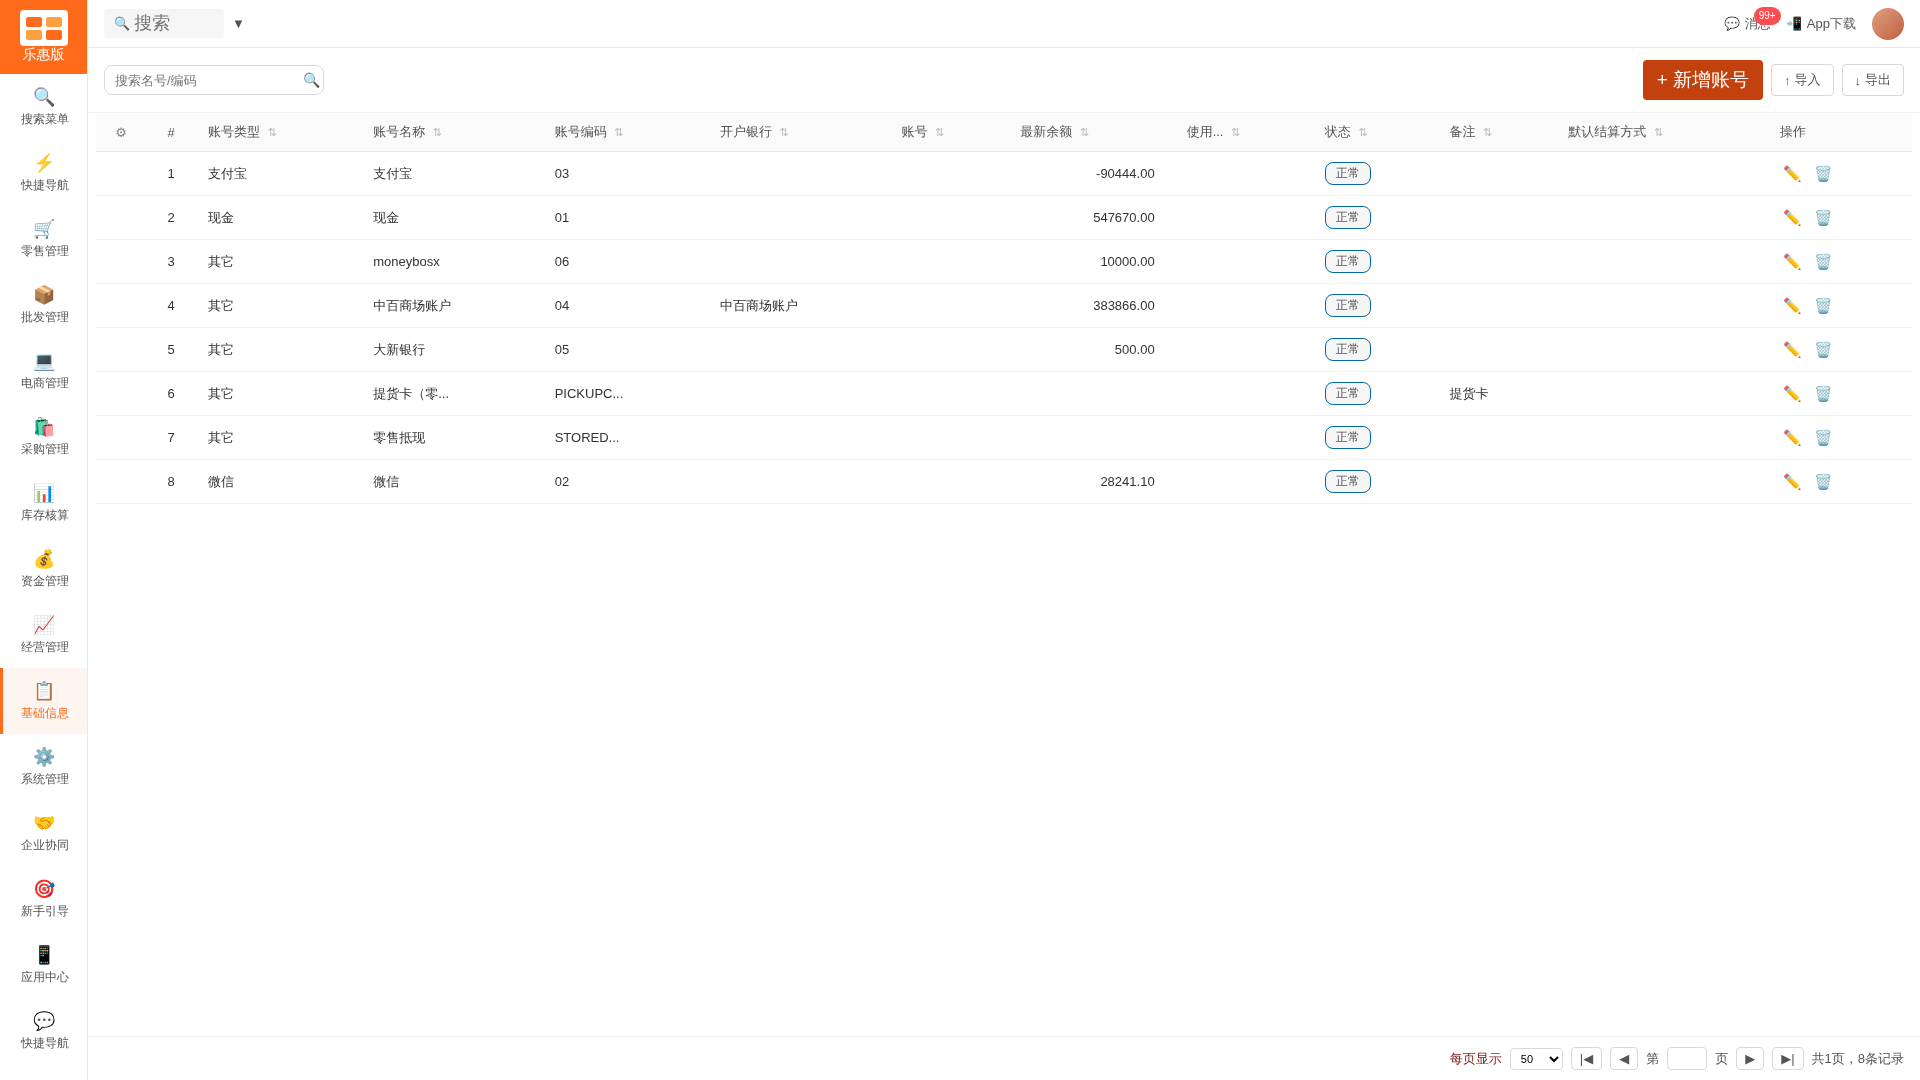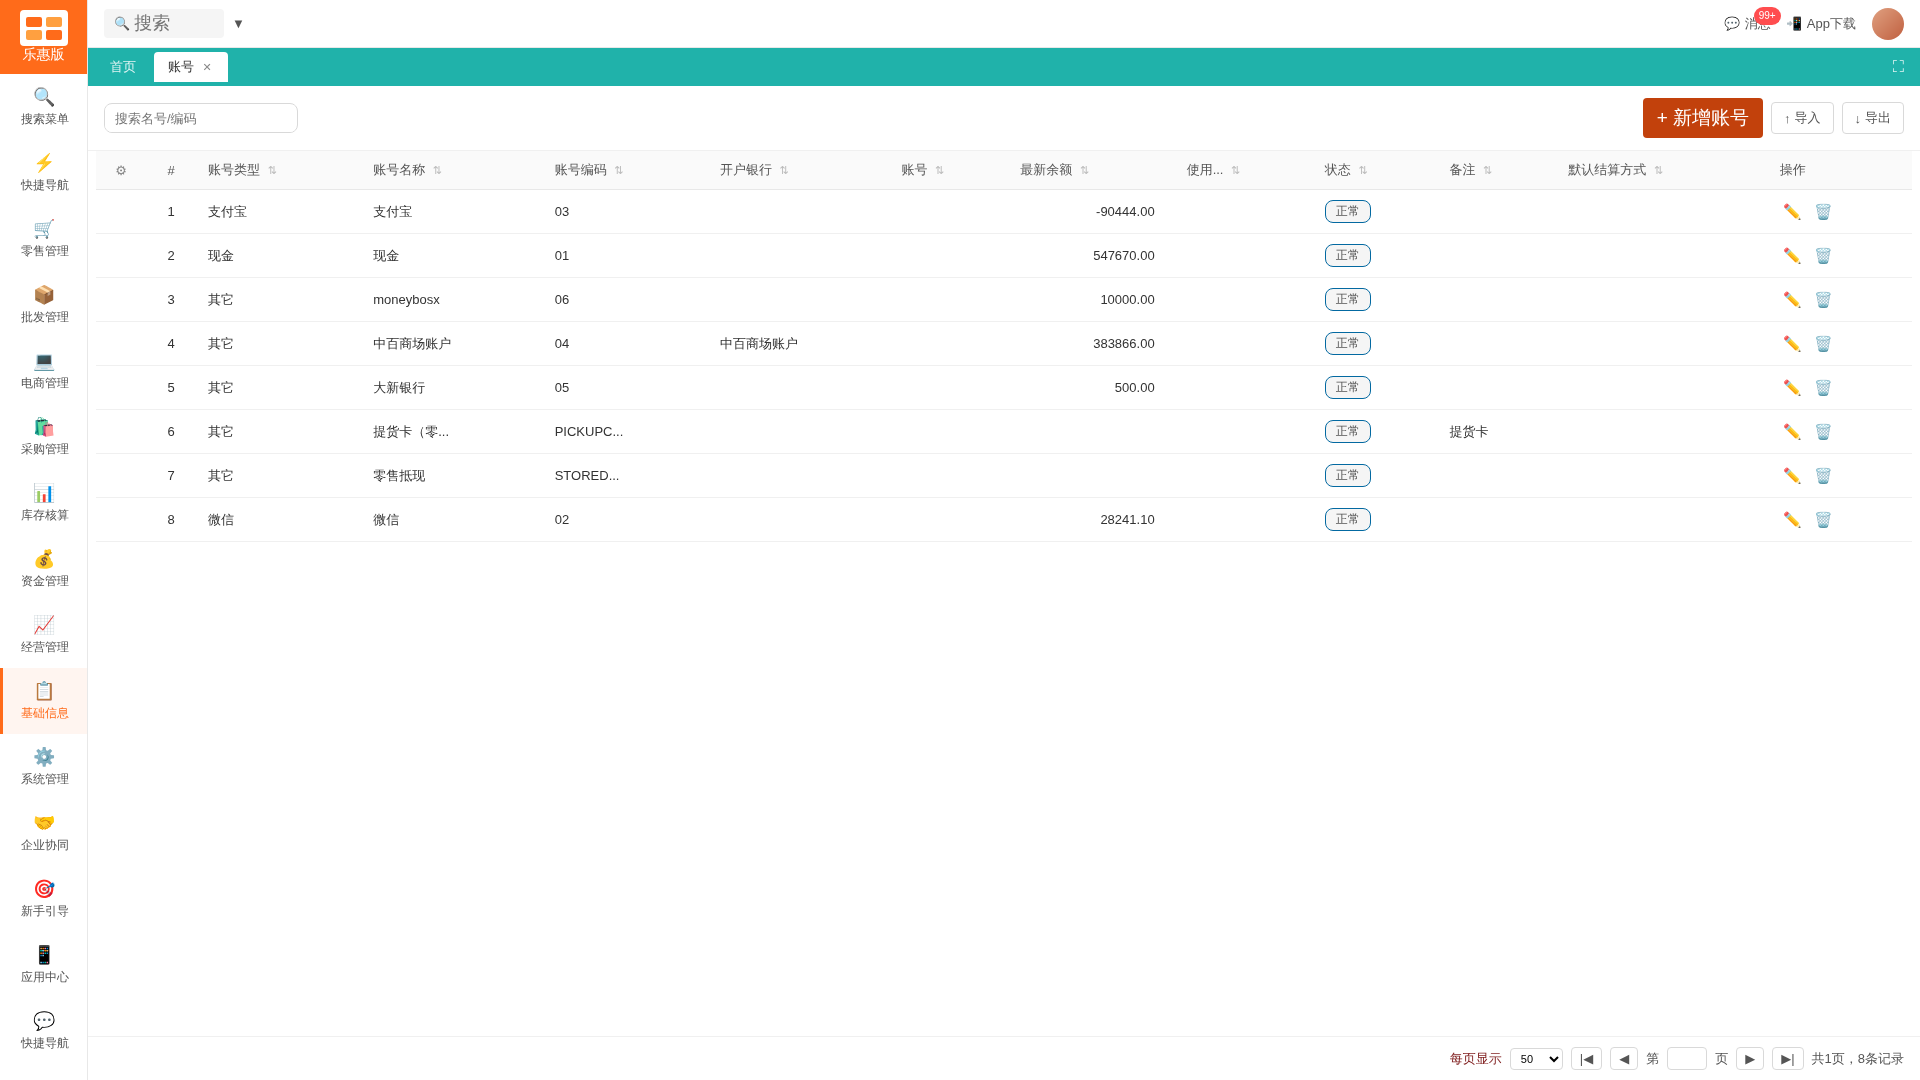--- a/index.html
+++ b/index.html
@@ -209,21 +209,21 @@
       justify-content: space-between;
       border-bottom: 1px solid #f0f0f0;
       flex-shrink: 0;
     }
     .search-box {
       display: flex;
       align-items: center;
       border: 1px solid #d9d9d9;
       border-radius: 8px;
       overflow: hidden;
-      width: 194px;
+      width: 220px;
     }
     .search-box input {
       border: none;
       outline: none;
       padding: 6px 10px;
       font-size: 13px;
       width: 190px;
       color: #999;
     }
     .search-box button {
@@ -468,30 +468,20 @@
         <span class="badge">99+</span>
       </div>
       <div class="topbar-app">
         <span>📲</span>
         <span>App下载</span>
       </div>
       <div class="topbar-avatar"></div>
     </div>
   </div>
 
-  <div class="tabbar">
-    <div class="tab">
-      <span>首页</span>
-    </div>
-    <div class="tab active">
-      <span>账号</span>
-      <span class="tab-close">✕</span>
-    </div>
-    <div class="tab-expand">⛶</div>
-  </div>
 
   <div class="content">
 
     <div class="toolbar">
       <div class="search-box">
         <input type="text" placeholder="搜索名号/编码" style="">
         <button>🔍</button>
       </div>
       <div class="toolbar-actions">
         <button class="btn-add">+ 新增账号</button>

